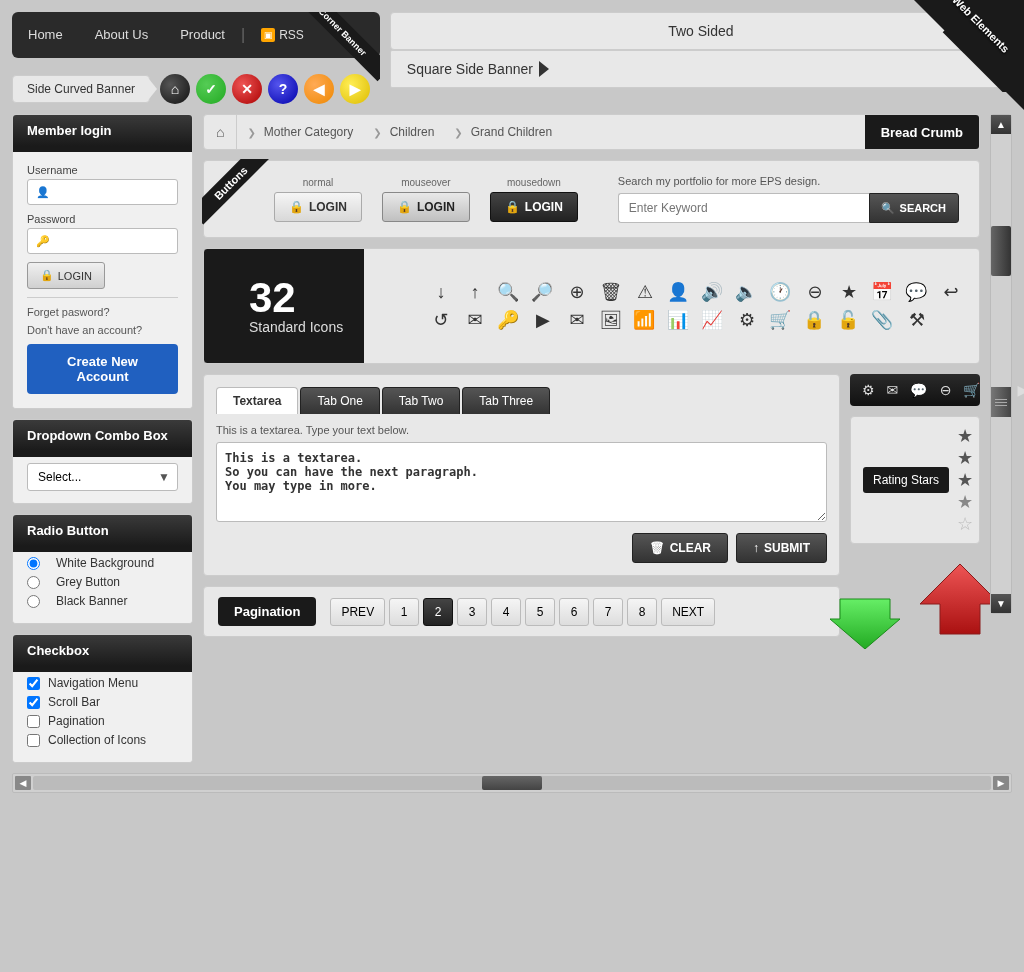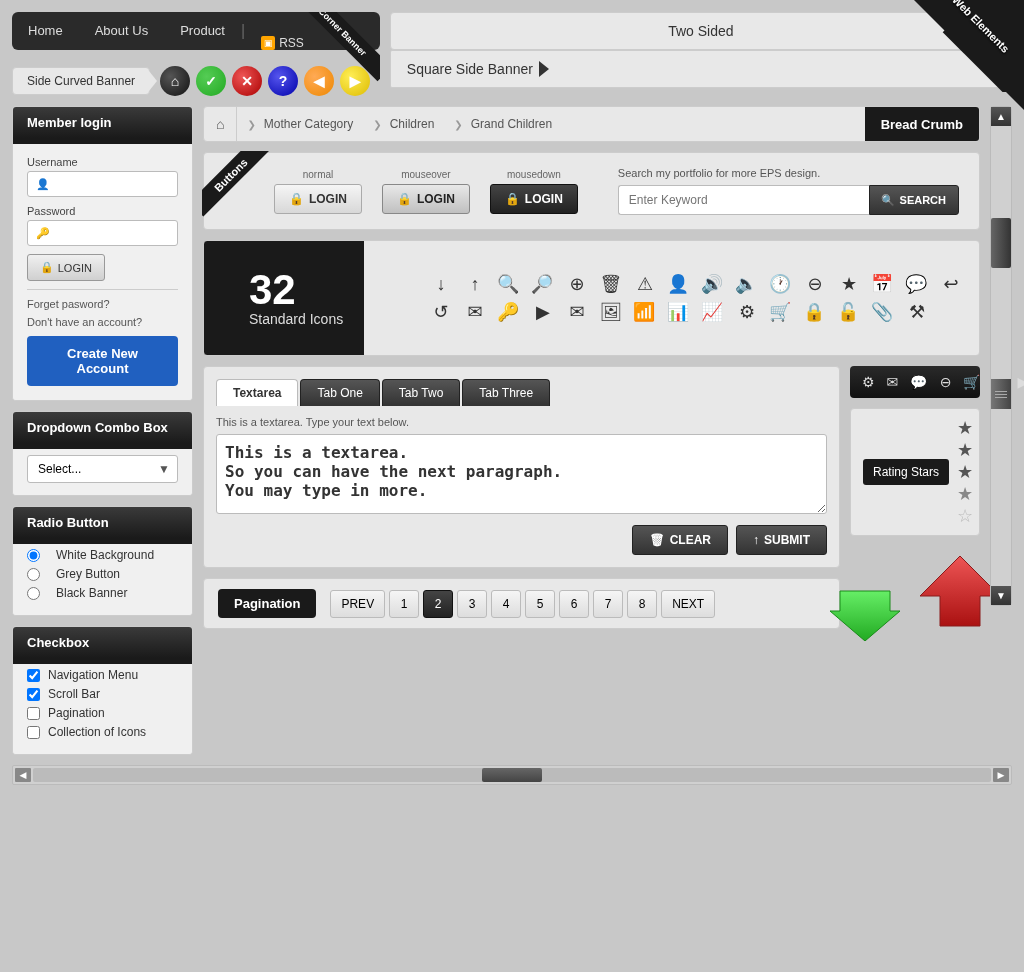--- a/index.html
+++ b/index.html
@@ -48,22 +48,22 @@
       gap: 10px;
       align-items: flex-start;
     }
 
     
     .nav-bar {
       background: #2a2a2a;
       border-radius: 6px;
       padding: 0;
       display: flex;
-      align-items: flex-end;
-      height: 38px;
+      align-items: center;
+      height: 46px;
       position: relative;
     }
     .nav-bar a {
       color: #ddd;
       text-decoration: none;
       padding: 0 16px;
       font-size: 13px;
       line-height: 38px;
       display: inline-block;
     }
@@ -588,21 +588,21 @@
       font-size: 11px;
       color: #555;
       margin-bottom: 6px;
     }
     .textarea-el {
       width: 100%;
       height: 80px;
       border: 1px solid #bbb;
       border-radius: 3px;
       padding: 8px;
-      font-size: 16px;
+      font-size: 12px;
       font-weight: bold;
       resize: vertical;
       background: white;
       outline: none;
       color: #333;
     }
     .form-actions {
       display: flex;
       gap: 8px;
       justify-content: flex-end;

